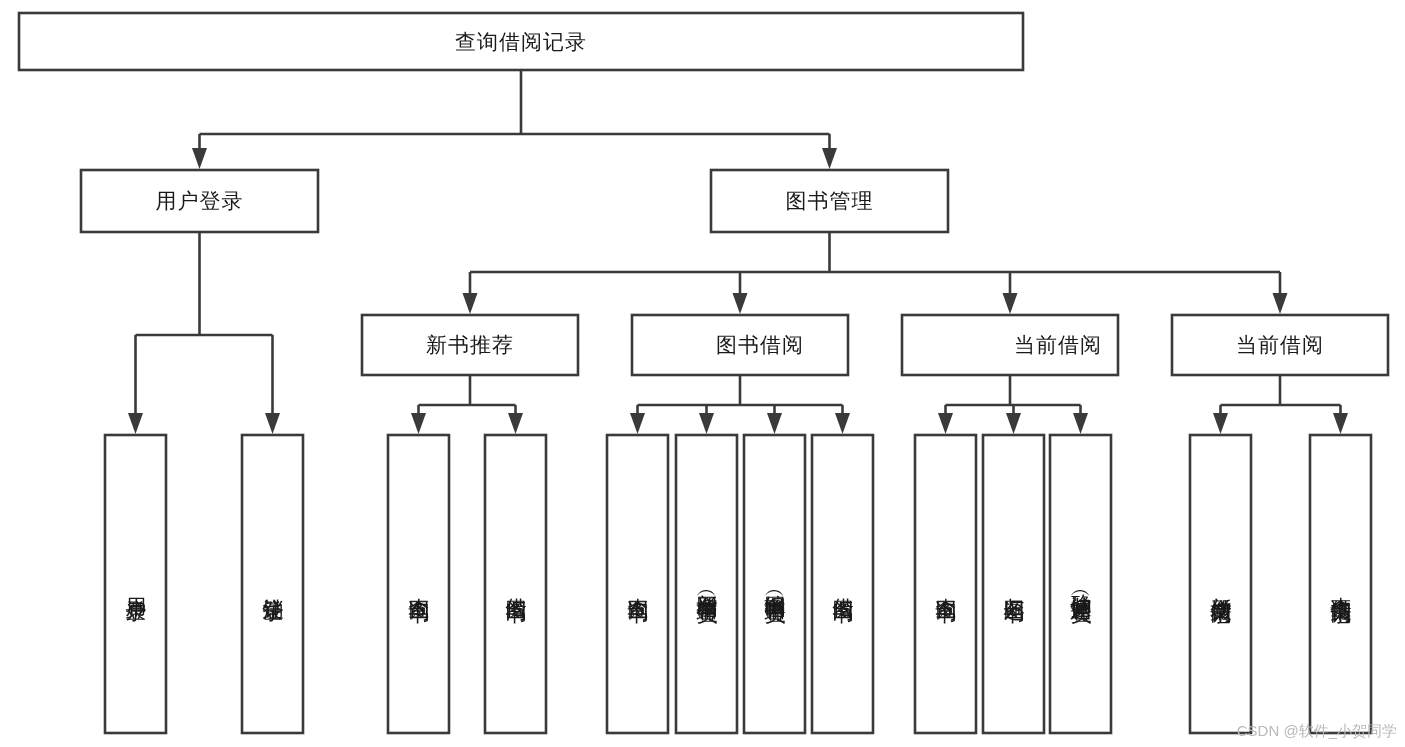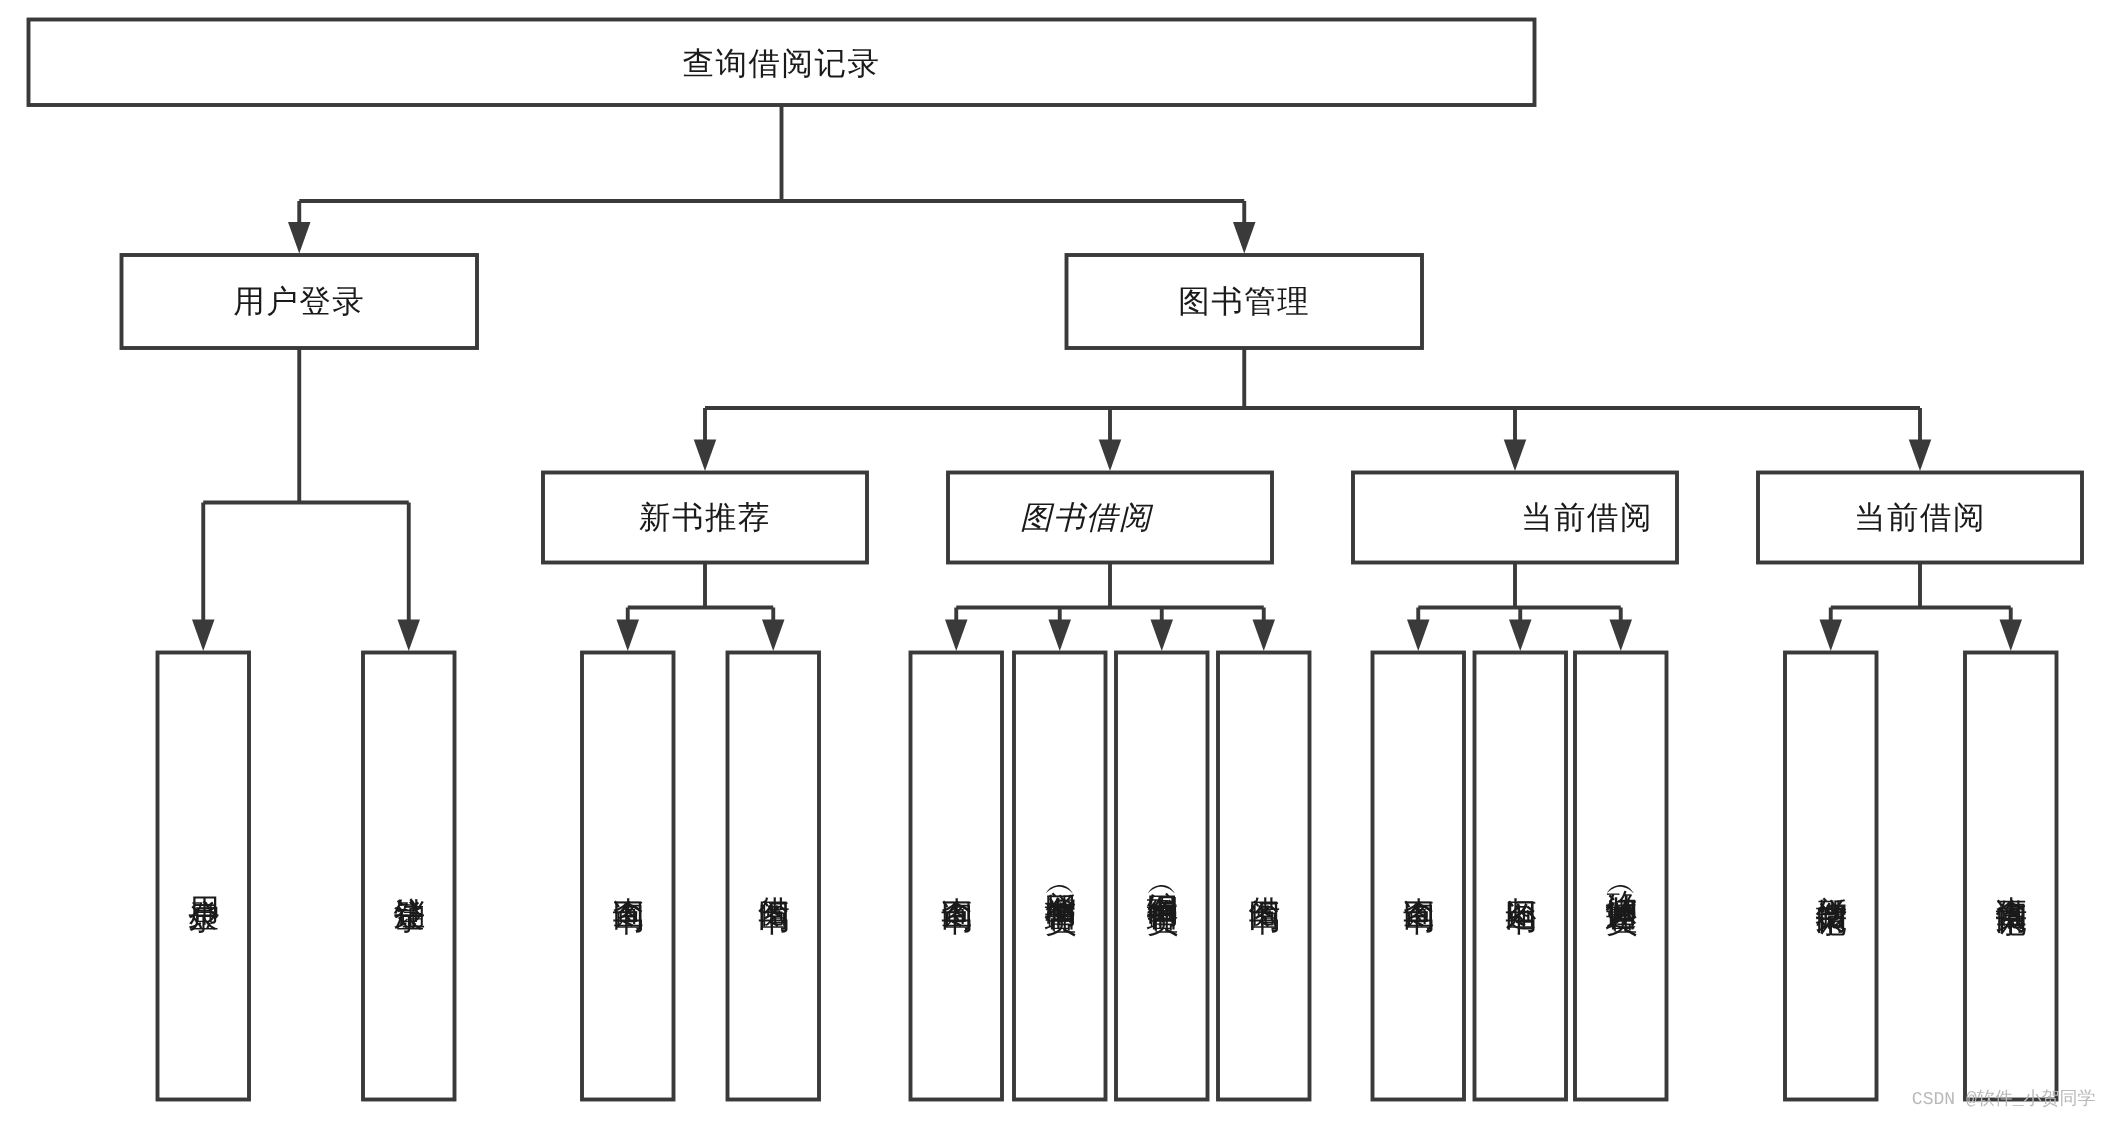--- a/index.html
+++ b/index.html
@@ -69,22 +69,22 @@
     font-family: "DejaVu Sans", "Liberation Sans", sans-serif;
     font-size: 21px;
     color: #1a1a1a;
     letter-spacing: 1px;
     white-space: nowrap;
   }
   #watermark {
     position: absolute;
     right: 8px;
     bottom: 6px;
-    font-family: Liberation Mono, monospace;
-    font-size: 12px;
+    font-family: Liberation Sans, sans-serif;
+    font-size: 15px;
     color: #b9b9b9;
     white-space: nowrap;
     pointer-events: none;
   }
 </style>
 </head>
 <body>
 
 <div id="diagram-root">
 
@@ -187,21 +187,21 @@
       </div>
       <div class="hlabel-wrap" style="left: 81px; top: 170px; width: 237px; height: 62px;">
         <span class="hlabel-text">用户登录</span>
       </div>
       <div class="hlabel-wrap" style="left: 711px; top: 170px; width: 237px; height: 62px;">
         <span class="hlabel-text">图书管理</span>
       </div>
       <div class="hlabel-wrap" style="left: 362px; top: 315px; width: 216px; height: 60px; text-align: right;">
         <span class="hlabel-text">新书推荐</span>
       </div>
-      <div class="hlabel-wrap" style="left: 616px; top: 315px; width: 216px; height: 60px; font-style: italic;">
+      <div class="hlabel-wrap" style="left: 652px; top: 315px; width: 216px; height: 60px;">
         <span class="hlabel-text">图书借阅</span>
       </div>
       <div class="hlabel-wrap" style="left: 902px; top: 315px; width: 216px; height: 60px; padding-left: 48px;">
         <span class="hlabel-text">当前借阅</span>
       </div>
       <div class="hlabel-wrap" style="left: 1172px; top: 315px; width: 216px; height: 60px;">
         <span class="hlabel-text">当前借阅</span>
       </div>
       <div class="vlabel-wrap" style="left: 105px; top: 435px; width: 61px; height: 298px;">
         <span class="vlabel-text">用户登录</span>

